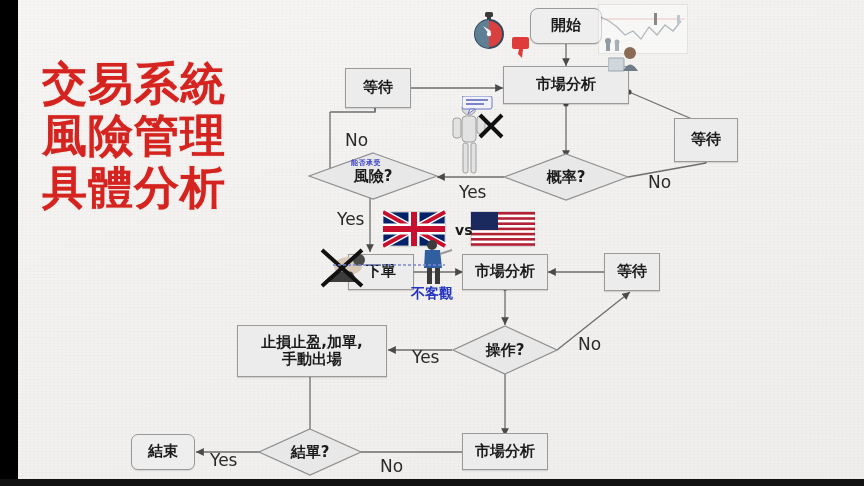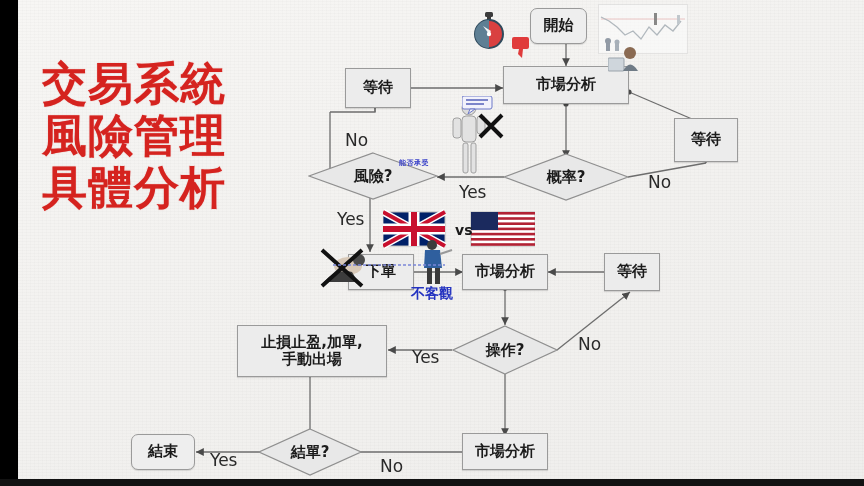--- a/index.html
+++ b/index.html
@@ -50,21 +50,20 @@
   .edgelabel{
     position:absolute;color:#2a2a2a;font-size:17px;
     font-family:"DejaVu Sans","Liberation Sans",sans-serif;
   }
   .bluelabel{
     position:absolute;color:#2433c0;font-weight:bold;font-size:14px;
   }
   .tinyblue{
     position:absolute;color:#3b43c8;font-weight:bold;font-size:7px;
     letter-spacing:.5px;
-    margin-left:48px;
   }
 
   
   #edges{position:absolute;left:0;top:0;width:864px;height:486px;pointer-events:none;}
 
   
   .deco{position:absolute;}
   #stopwatch{left:472px;top:12px;width:34px;height:38px;}
   #thumbdown{left:511px;top:36px;width:20px;height:24px;}
   #chartimg{left:598px;top:4px;width:88px;height:48px;opacity:.55;
@@ -146,21 +145,21 @@
       <path d="M262,452 L196,452" marker-end="url(#ah)"></path>
     </g>
   </svg>
 
   <div id="title">
     <div>交易系統</div>
     <div>風險管理</div>
     <div>具體分析</div>
   </div>
 
-  <div class="node round" style="left:530px;top:8px;width:57px;height:36px;">
+  <div class="node round" style="left:530px;top:8px;width:72px;height:36px;border-radius:8px;">
     <span>開始</span>
   </div>
 
   <div class="node" style="left:345px;top:68px;width:66px;height:40px;">
     <span>等待</span>
   </div>
 
   <div class="node" style="left:503px;top:66px;width:126px;height:38px;">
     <span>市場分析</span>
   </div>

